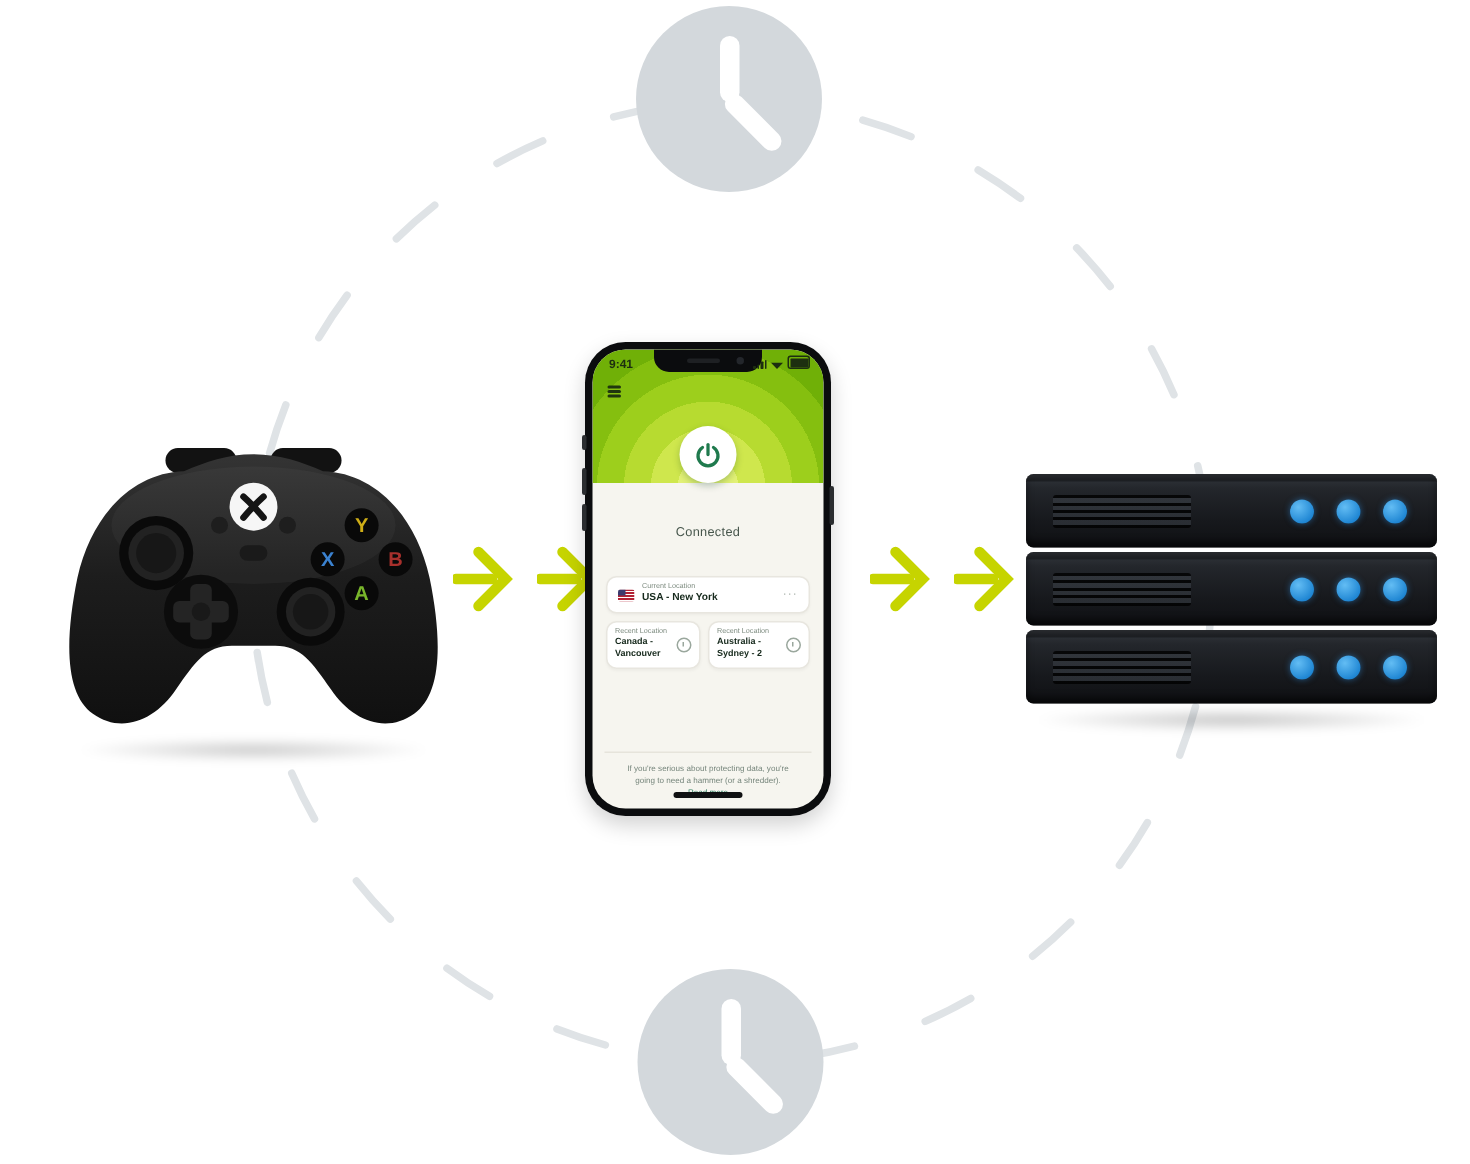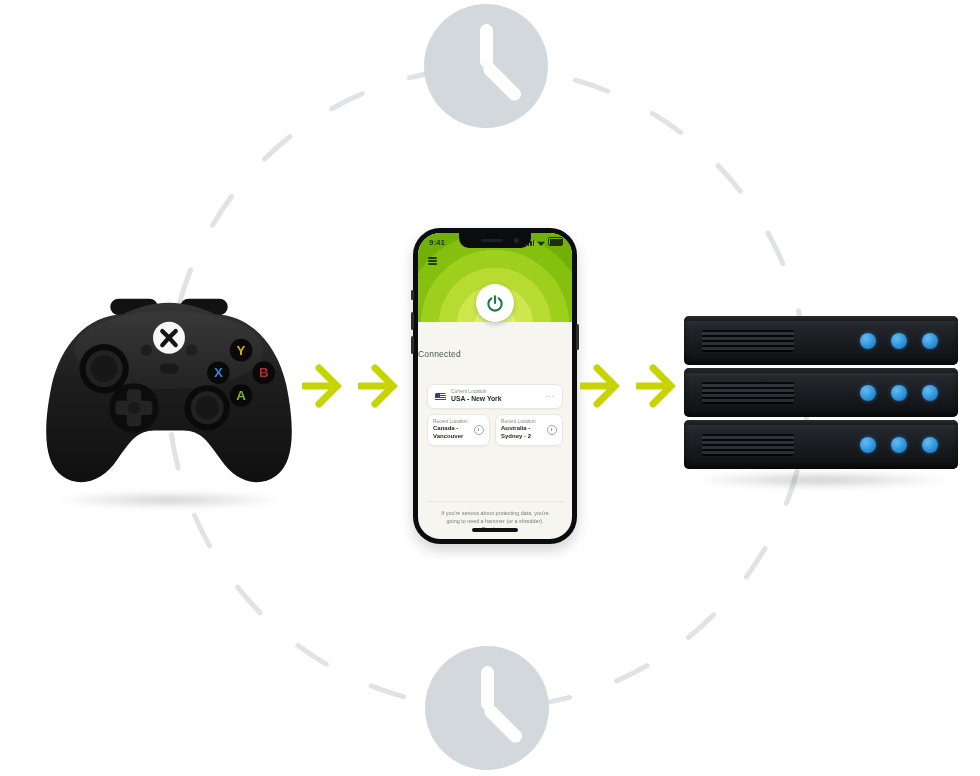--- a/index.html
+++ b/index.html
@@ -28,21 +28,21 @@
   #arrows-right{left:580px;top:362px;}
   
   #controller{position:absolute;left:30px;top:290px;width:278px;height:212px;}
   #controller-shadow{
     position:absolute;left:50px;top:492px;width:238px;height:16px;border-radius:50%;
     background:radial-gradient(ellipse at center,rgba(0,0,0,0.20),rgba(0,0,0,0) 70%);
     filter:blur(3px);
   }
   
   #phone{
-    position:absolute;left:413px;top:228px;width:164px;height:316px;
+    position:absolute;left:390px;top:228px;width:164px;height:316px;
     background:#0b0c0e;border-radius:27px;padding:5px;box-sizing:border-box;
     box-shadow:0 6px 14px rgba(0,0,0,0.18);
   }
   .side-btn{position:absolute;background:#2b2d30;border-radius:2px;}
   #btn-mute{left:-2px;top:62px;width:3px;height:10px;}
   #btn-vol-up{left:-2px;top:84px;width:3px;height:18px;}
   #btn-vol-dn{left:-2px;top:108px;width:3px;height:18px;}
   #btn-power{right:-2px;top:96px;width:3px;height:26px;}
   #screen{
     position:relative;width:154px;height:306px;border-radius:22px;overflow:hidden;
@@ -66,21 +66,21 @@
   .sig i{display:block;width:1.5px;background:#1d2f10;border-radius:0.5px;}
   .wifi{width:8px;height:6px;background:#1d2f10;clip-path:polygon(50% 100%,0 30%,100% 30%);border-radius:2px;}
   .batt{width:12px;height:6px;border:1px solid #1d2f10;border-radius:2px;background:#1d2f10;background-clip:content-box;padding:0.5px;}
   #menu-icon{position:absolute;left:10px;top:24px;width:9px;height:8px;display:flex;flex-direction:column;justify-content:space-between;}
   #menu-icon i{display:block;height:1.6px;background:#20370f;border-radius:1px;}
   #power-button{
     position:absolute;left:58px;top:51px;width:38px;height:38px;border-radius:50%;
     background:#ffffff;box-shadow:0 2px 5px rgba(0,60,20,0.25);
     display:flex;align-items:center;justify-content:center;
   }
-  #connected-label{position:absolute;left:0;top:116px;width:100%;text-align:left;
+  #connected-label{position:absolute;left:0;top:116px;width:100%;text-align:center;
     font-size:8.5px;color:#47564c;letter-spacing:0.2px;}
   .card{
     position:absolute;background:#ffffff;border:1px solid #e8e6df;border-radius:7px;
     box-shadow:0 1px 2px rgba(0,0,0,0.04);box-sizing:border-box;
   }
   #current-card{left:9px;top:151px;width:136px;height:25px;display:flex;align-items:center;padding:0 7px;}
   #us-flag{width:11px;height:8px;border-radius:1.5px;flex:0 0 auto;margin-right:5px;
     background:
       linear-gradient(#3c3b6e,#3c3b6e) no-repeat 0 0/5px 4px,
       repeating-linear-gradient(180deg,#b22234 0 1px,#ffffff 1px 2px);}

